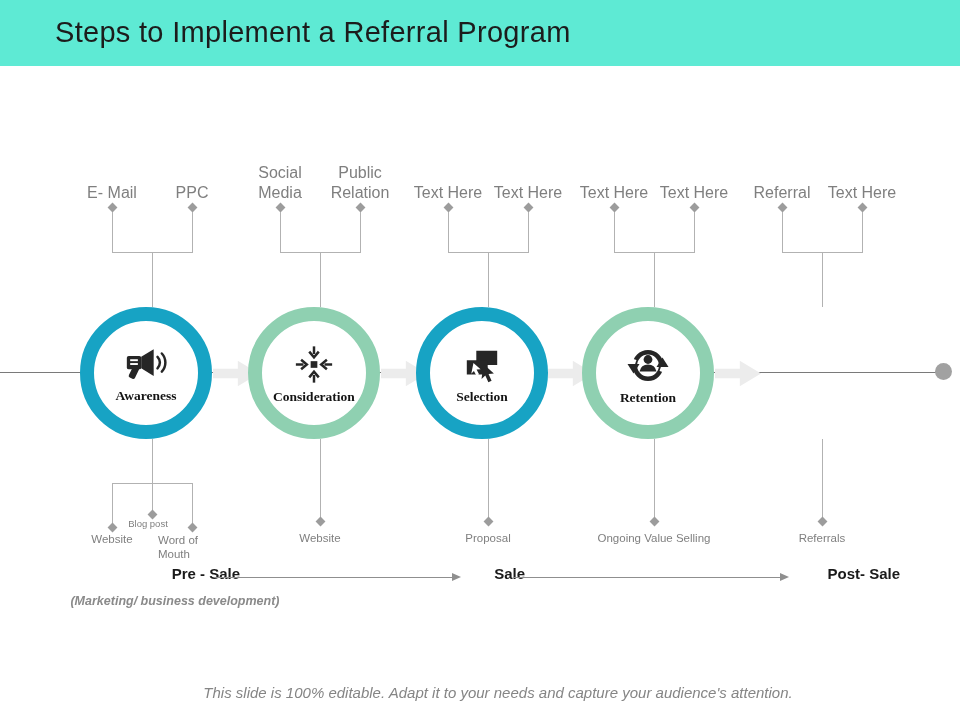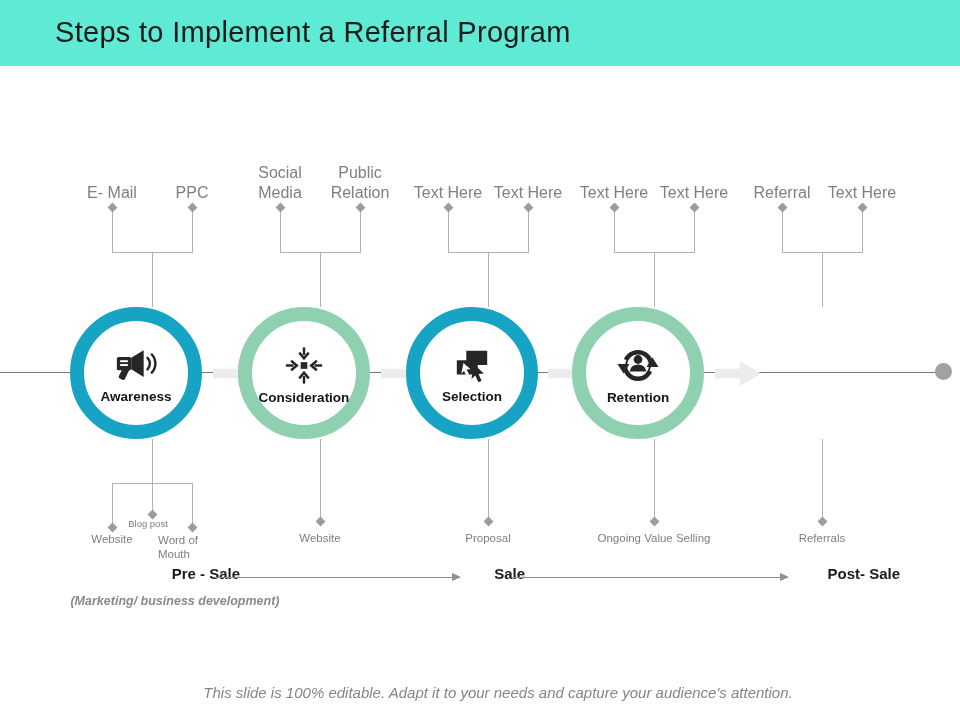--- a/index.html
+++ b/index.html
@@ -24,23 +24,23 @@
             text-align:center; font-size:16px; line-height:1.25; color:#7f7f7f; }
   .tlabel.l { left:1px; } .tlabel.r { left:81px; }
   .diamond { position:absolute; width:7px; height:7px; background:#9c9c9c; transform:rotate(45deg); }
   .d-tl { left:39.5px; top:38.5px; } .d-tr { left:119.5px; top:38.5px; }
   .cline { position:absolute; background:#b2b2b2; }
   .v-tl { left:42.5px; top:47px; width:1px; height:40px; }
   .v-tr { left:122.5px; top:47px; width:1px; height:40px; }
   .h-top { left:42.5px; top:87px; width:81px; height:1px; }
   .stem-top { left:82.5px; top:87px; width:1px; height:55px; }
 
-  .circle { position:absolute; left:1px; top:142px; width:132px; height:132px; border-radius:50%;
+  .circle { position:absolute; left:11px; top:142px; width:132px; height:132px; border-radius:50%;
             background:#ffffff; border:14px solid #17a3c4; display:flex; flex-direction:column;
-            align-items:center; justify-content:center; gap:5px; padding-top:4px; }
+            align-items:center; justify-content:center; gap:5px; padding-top:4px;font-family:Liberation Serif, serif; }
   .ring-teal { border-color:#17a3c4; } .ring-mint { border-color:#8fd0b1; }
   .stage-name { font-size:13.5px; font-weight:bold; color:#141414; }
 
   
   .stem-bot { left:82.5px; top:274px; width:1px; height:78px; }
   .d-bot { left:79.5px; top:352.5px; }
   .blabel { position:absolute; left:-17px; width:200px; top:366px; text-align:center;
             font-size:11.5px; color:#7f7f7f; line-height:1.3; }
 
   

